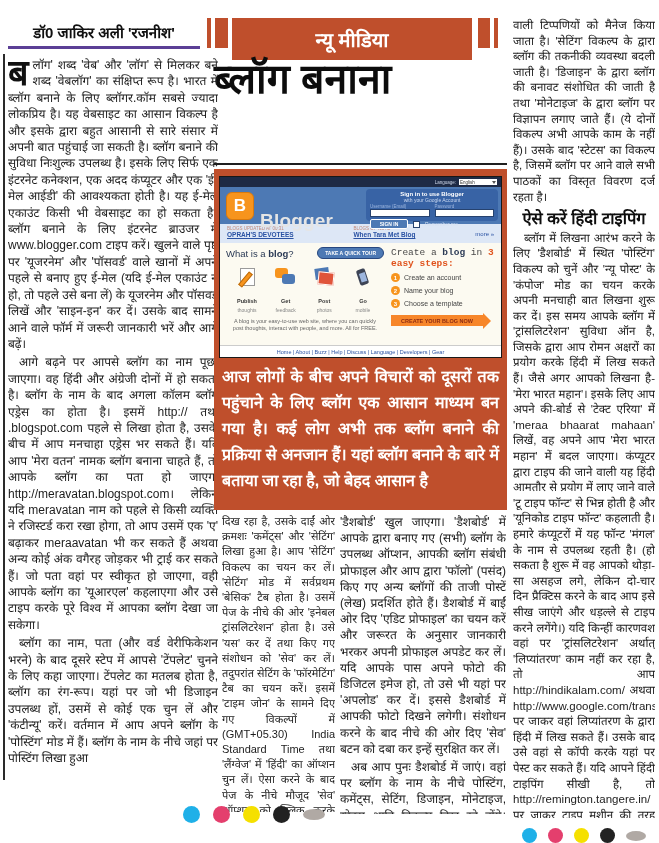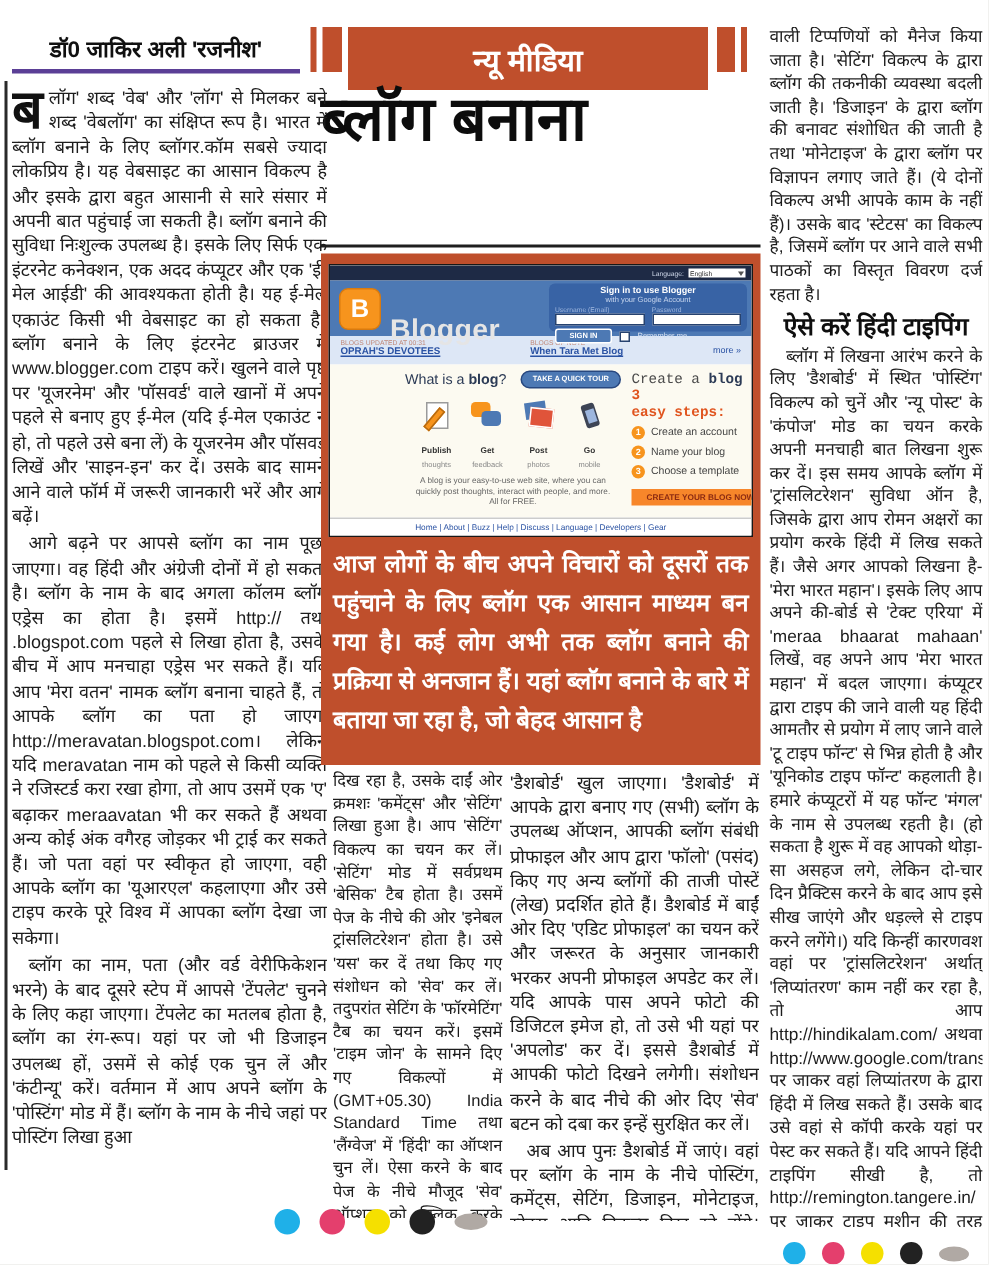--- a/index.html
+++ b/index.html
@@ -52,21 +52,21 @@
   .si-row{display:flex;align-items:center;gap:5px;margin-top:2px;}
   .si-btn{width:36px;height:8px;background:#4d79b4;border:1px solid #ffffff;border-radius:2px;
           color:#ffffff;font-size:5px;font-weight:bold;display:flex;align-items:center;justify-content:center;}
   .si-check{width:5px;height:5px;background:#ffffff;border:1px solid #26426f;}
   .si-rem{font-size:5px;color:#d7e2f2;}
   .sh-strip{height:19px;background:#dde7f6;display:flex;justify-content:space-between;padding:2px 7px;box-sizing:border-box;}
   .st-label{font-size:4.5px;color:#c08878;}
   .st-link{font-size:6.5px;font-weight:bold;color:#2a52a3;text-decoration:underline;}
   .st-more{font-size:6px;color:#2a52a3;align-self:center;}
   .sh-main{height:102px;background:#fcfaf1;display:flex;padding:4px 4px 0 6px;box-sizing:border-box;}
-  .sm-left{width:158px;margin-left:44px;}
+  .sm-left{width:158px;}
   .sm-toprow{display:flex;justify-content:space-between;align-items:center;}
   .what{font-size:9.5px;color:#2b3a55;}
   .tour{background:#4d79b4;border:1px solid #27477f;border-radius:8px;padding:2px 7px;
         color:#ffffff;font-size:5px;font-weight:bold;}
   .icon-row{display:flex;justify-content:space-between;margin-top:6px;padding:0 4px;}
   .icon-item{width:34px;text-align:center;}
   .icon-box{height:24px;display:flex;align-items:center;justify-content:center;position:relative;}
   .lab1{font-size:5.5px;font-weight:bold;color:#333;}
   .lab2{font-size:5px;color:#888;display:block;}
   .blurb{margin-top:5px;font-size:5.5px;line-height:7px;color:#666;text-align:center;padding:0 4px;}

